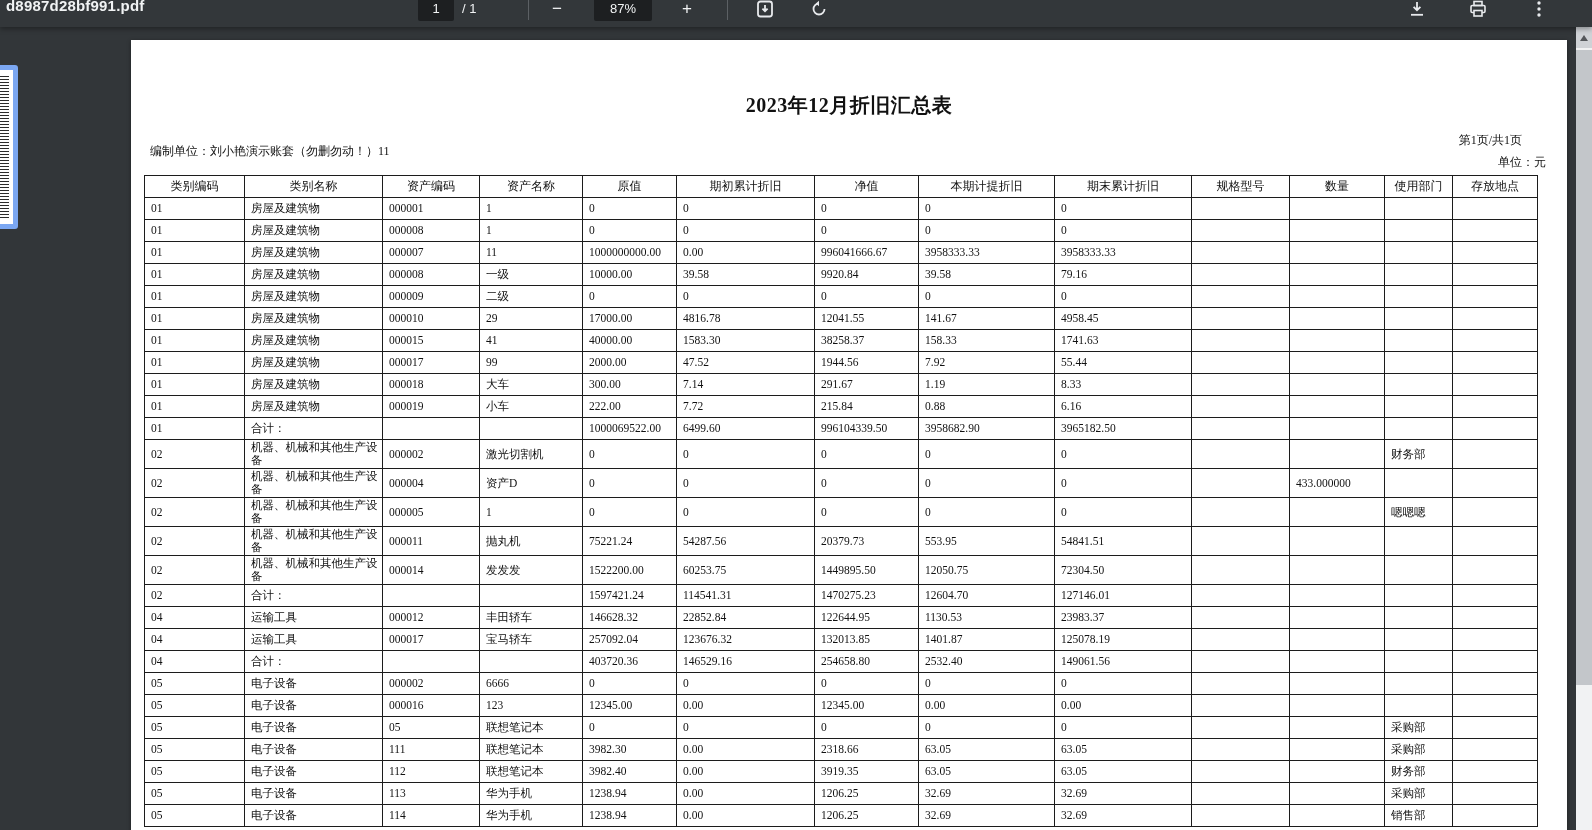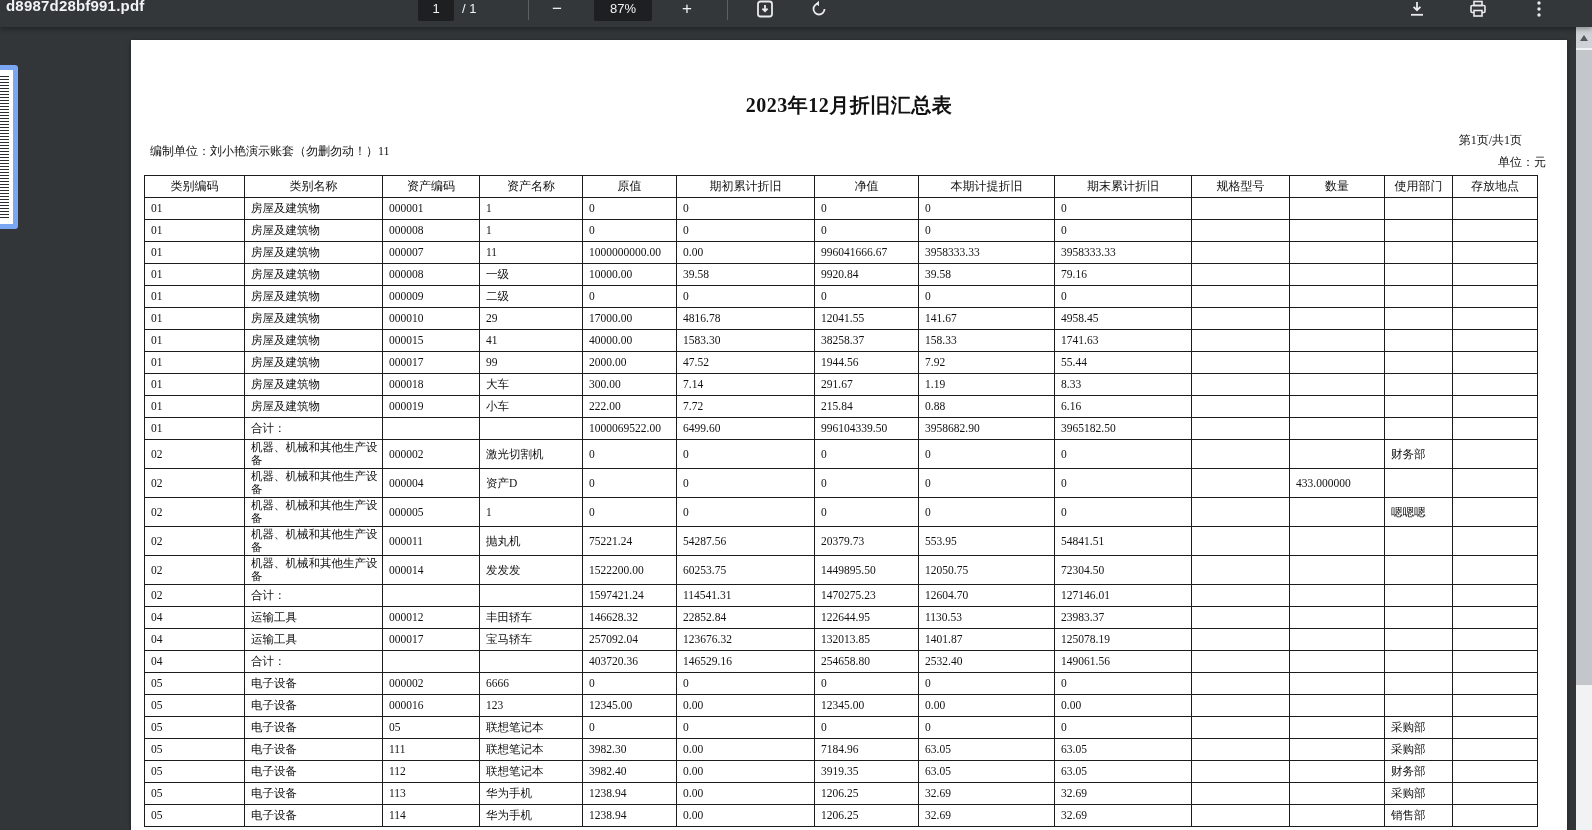--- a/index.html
+++ b/index.html
@@ -515,21 +515,21 @@
             <td>采购部</td>
             <td></td>
           </tr>
           <tr>
             <td>05</td>
             <td>电子设备</td>
             <td>111</td>
             <td>联想笔记本</td>
             <td>3982.30</td>
             <td>0.00</td>
-            <td>7184.96</td>
+            <td>2318.66</td>
             <td>63.05</td>
             <td>63.05</td>
             <td></td>
             <td></td>
             <td>采购部</td>
             <td></td>
           </tr>
           <tr>
             <td>05</td>
             <td>电子设备</td>

